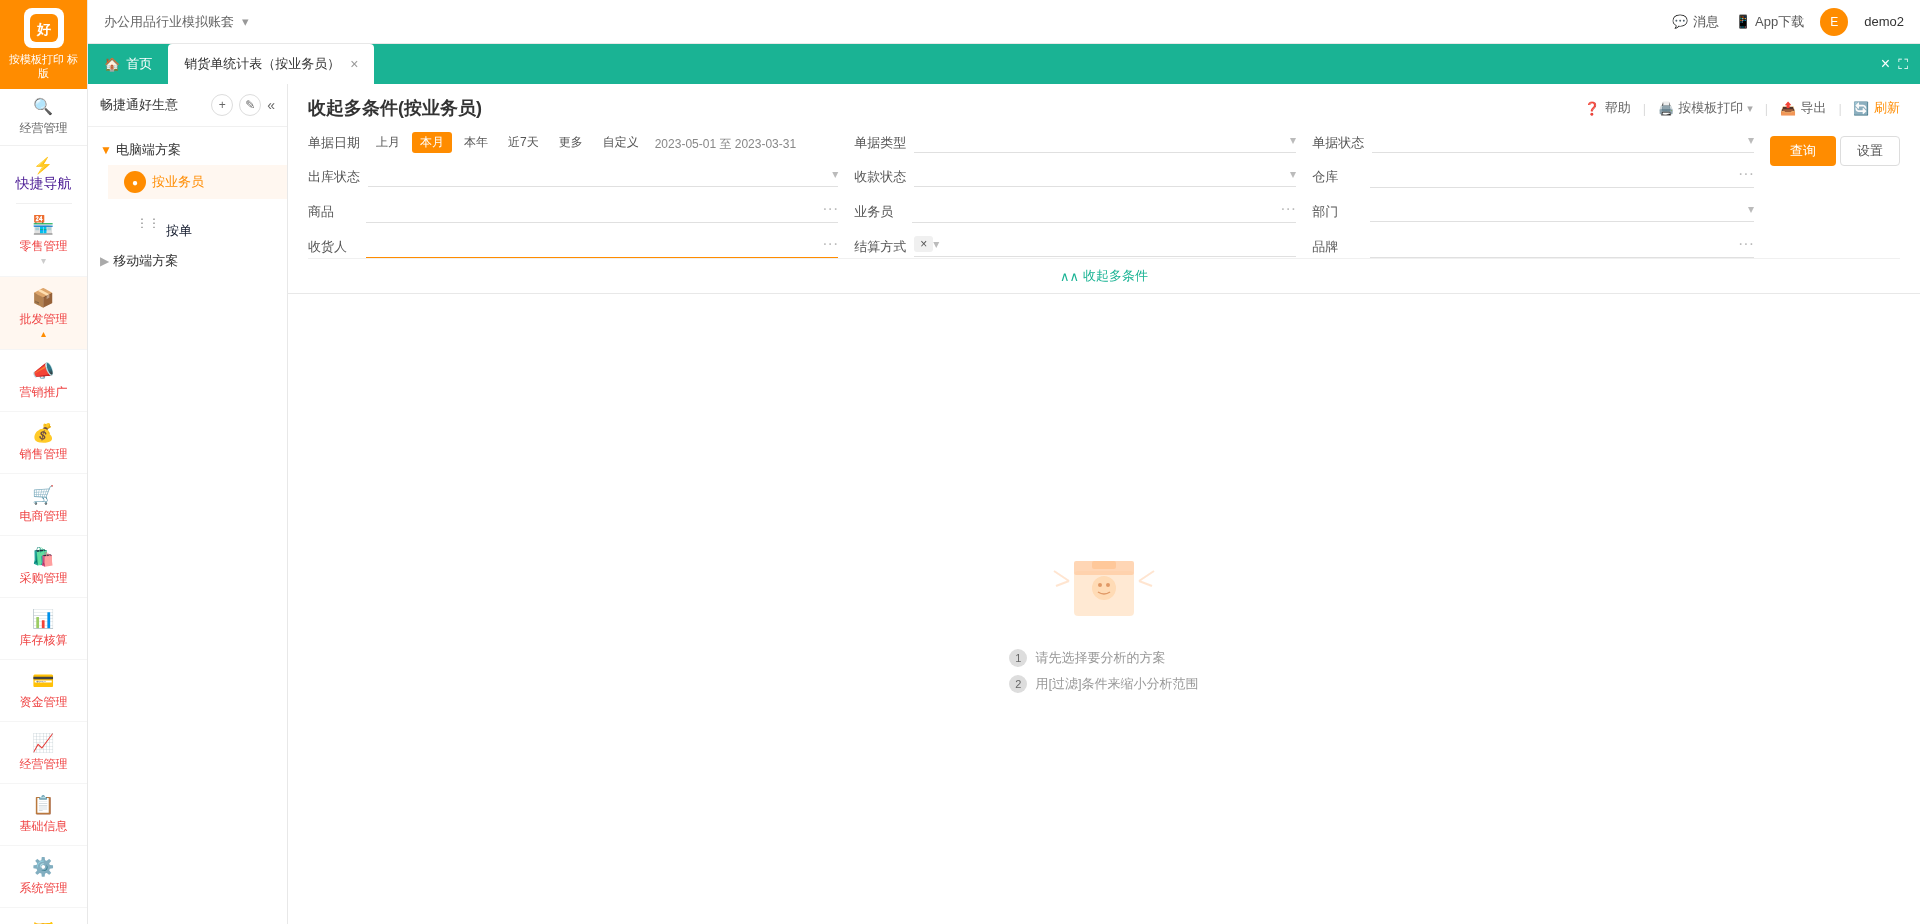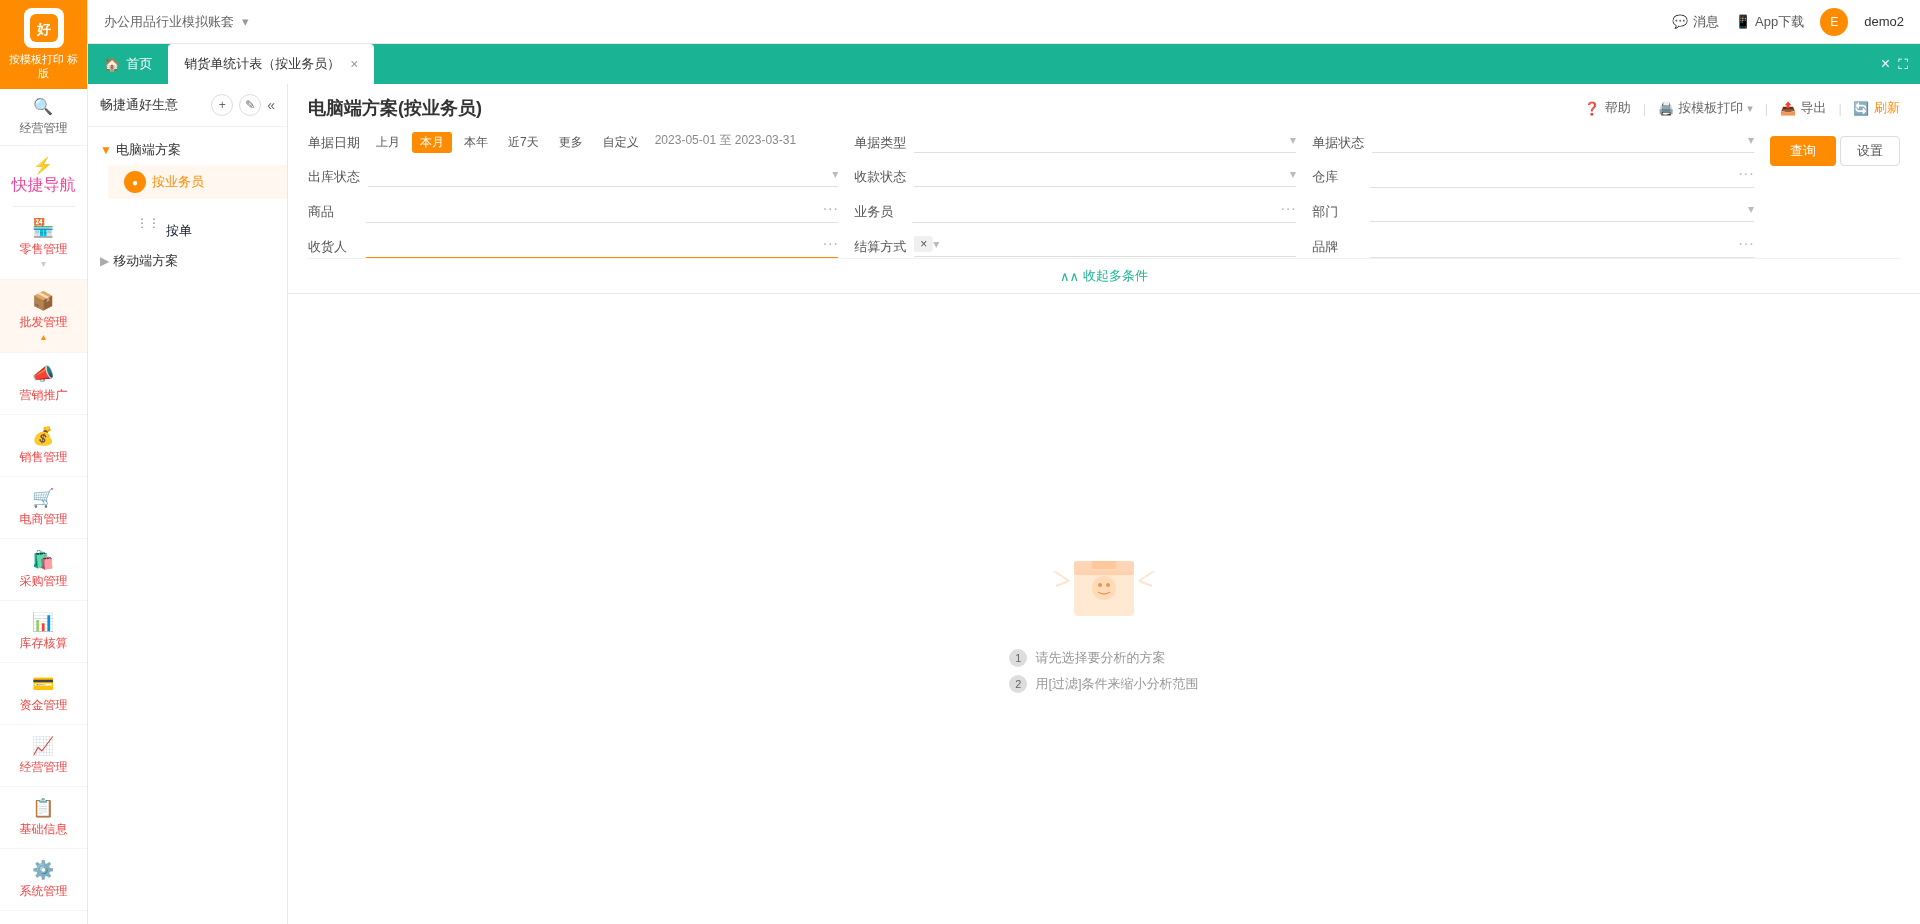--- a/index.html
+++ b/index.html
@@ -11,21 +11,21 @@
     .logo-icon { width: 40px; height: 40px; background: #fff; border-radius: 8px; display: flex; align-items: center; justify-content: center; margin-bottom: 4px; }
     .logo-icon svg { width: 28px; height: 28px; }
     .logo-text { color: #fff; font-size: 11px; text-align: center; line-height: 1.3; }
     .sidebar-search { width: 100%; padding: 8px 0; text-align: center; border-bottom: 1px solid #f0f0f0; cursor: pointer; }
     .sidebar-search-label { font-size: 12px; color: #666; margin-top: 4px; }
     .sidebar-nav-item { width: 100%; padding: 10px 0; text-align: center; cursor: pointer; display: flex; flex-direction: column; align-items: center; border-bottom: 1px solid #f5f5f5; }
     .sidebar-nav-item.active { background: #fff7f0; }
     .sidebar-nav-icon { font-size: 18px; color: #666; margin-bottom: 2px; }
     .sidebar-nav-label { font-size: 12px; color: #ef4444; }
     .sidebar-quick-nav { padding: 10px 0; text-align: center; border-bottom: 1px solid #f0f0f0; cursor: pointer; }
-    .sidebar-quick-nav-label { font-size: 16px; color: #ec4899; }
+    .sidebar-quick-nav-label { font-size: 14px; color: #4c1d95; }
 
     
     .main-content { flex: 1; display: flex; flex-direction: column; overflow: hidden; }
 
     
     .top-header { height: 44px; background: #fff; border-bottom: 1px solid #e8e8e8; display: flex; align-items: center; justify-content: space-between; padding: 0 16px; }
     .header-left { display: flex; align-items: center; gap: 8px; }
     .breadcrumb-text { font-size: 13px; color: #666; }
     .breadcrumb-arrow { color: #999; }
     .header-right { display: flex; align-items: center; gap: 16px; }
@@ -79,21 +79,21 @@
     .filter-label { font-size: 13px; color: #555; white-space: nowrap; margin-right: 8px; min-width: 50px; }
     .filter-input-wrap { flex: 1; display: flex; align-items: center; border-bottom: 1px solid #e0e0e0; padding-bottom: 4px; position: relative; }
     .filter-input-wrap.active { border-bottom: 1px solid #ff8c00; }
     .filter-input { flex: 1; border: none; outline: none; font-size: 13px; color: #333; background: transparent; }
     .filter-input::placeholder { color: #bbb; }
     .filter-dots { color: #bbb; font-size: 16px; cursor: pointer; }
     .filter-dropdown-arrow { color: #bbb; font-size: 12px; cursor: pointer; }
     .filter-tag { background: #f0f0f0; border-radius: 3px; padding: 1px 6px; font-size: 12px; color: #555; display: flex; align-items: center; gap: 4px; }
 
     
-    .date-filter-wrap { display: flex; align-items: flex-start; gap: 4px; }
+    .date-filter-wrap { display: flex; align-items: flex-end; gap: 4px; }
     .date-btn { padding: 2px 8px; font-size: 12px; color: #555; cursor: pointer; border-radius: 3px; }
     .date-btn.active { background: #ff8c00; color: #fff; border-radius: 3px; }
     .date-range-text { font-size: 12px; color: #888; margin-left: 4px; }
 
     
     .collapse-more-btn { display: flex; align-items: center; justify-content: center; padding: 8px 0; cursor: pointer; color: #1ab394; font-size: 13px; gap: 4px; background: #fff; border-top: 1px solid #f0f0f0; }
 
     
     .query-btn { background: #ff8c00; color: #fff; border: none; border-radius: 4px; padding: 6px 20px; font-size: 13px; cursor: pointer; white-space: nowrap; }
     .settings-btn { border: 1px solid #ddd; background: #fff; color: #555; border-radius: 4px; padding: 5px 16px; font-size: 13px; cursor: pointer; margin-top: 4px; white-space: nowrap; }
@@ -275,21 +275,21 @@
             <span class="scheme-group-label">移动端方案</span>
           </div>
         </div>
       </div>
     </div>
 
     <div class="content-area">
 
       <div style="background:#fff;padding:12px 20px 0;border-bottom:1px solid #e8e8e8;">
         <div class="page-title-row">
-          <div class="page-title">电脑端方案(按业务员)</div>
+          <div class="page-title">收起多条件(按业务员)</div>
           <div class="page-title-actions">
             <div class="title-action">
               <span>❓</span>
               <span>帮助</span>
             </div>
             <span class="title-action-divider">|</span>
             <div class="title-action">
               <span>🖨️</span>
               <span>按模板打印</span>
               <span style="color:#aaa;font-size:11px;">▾</span>

